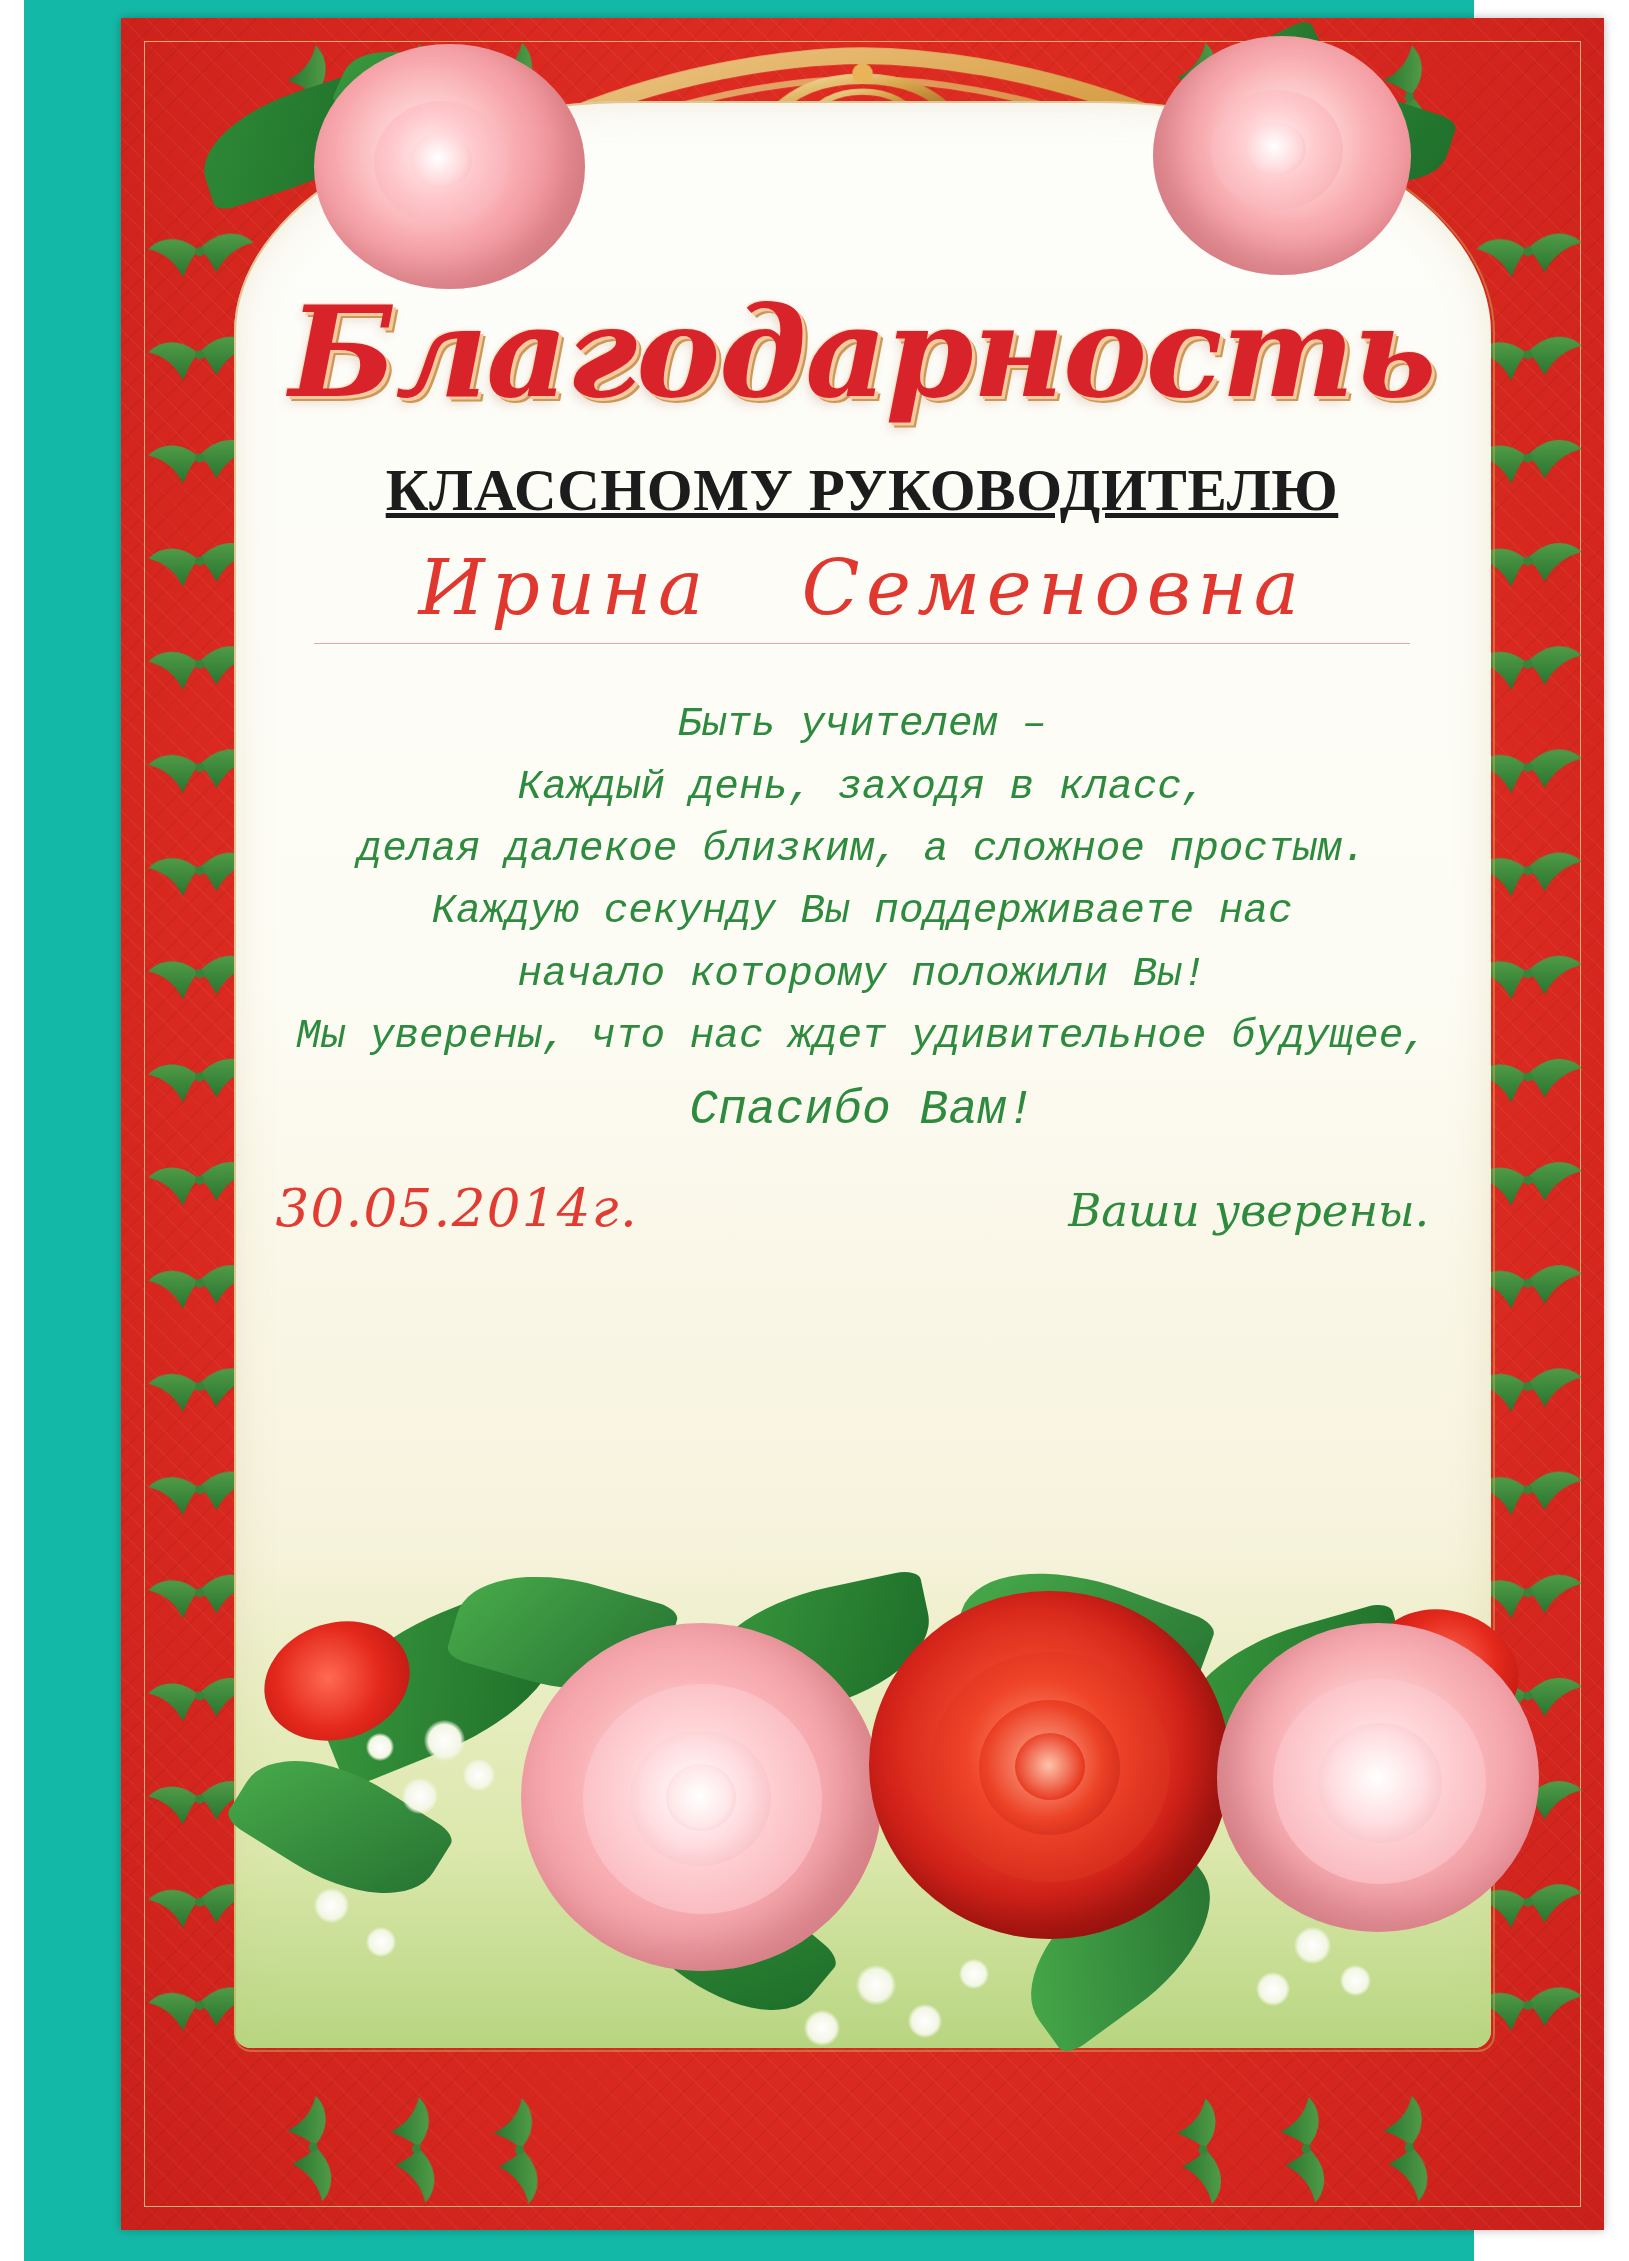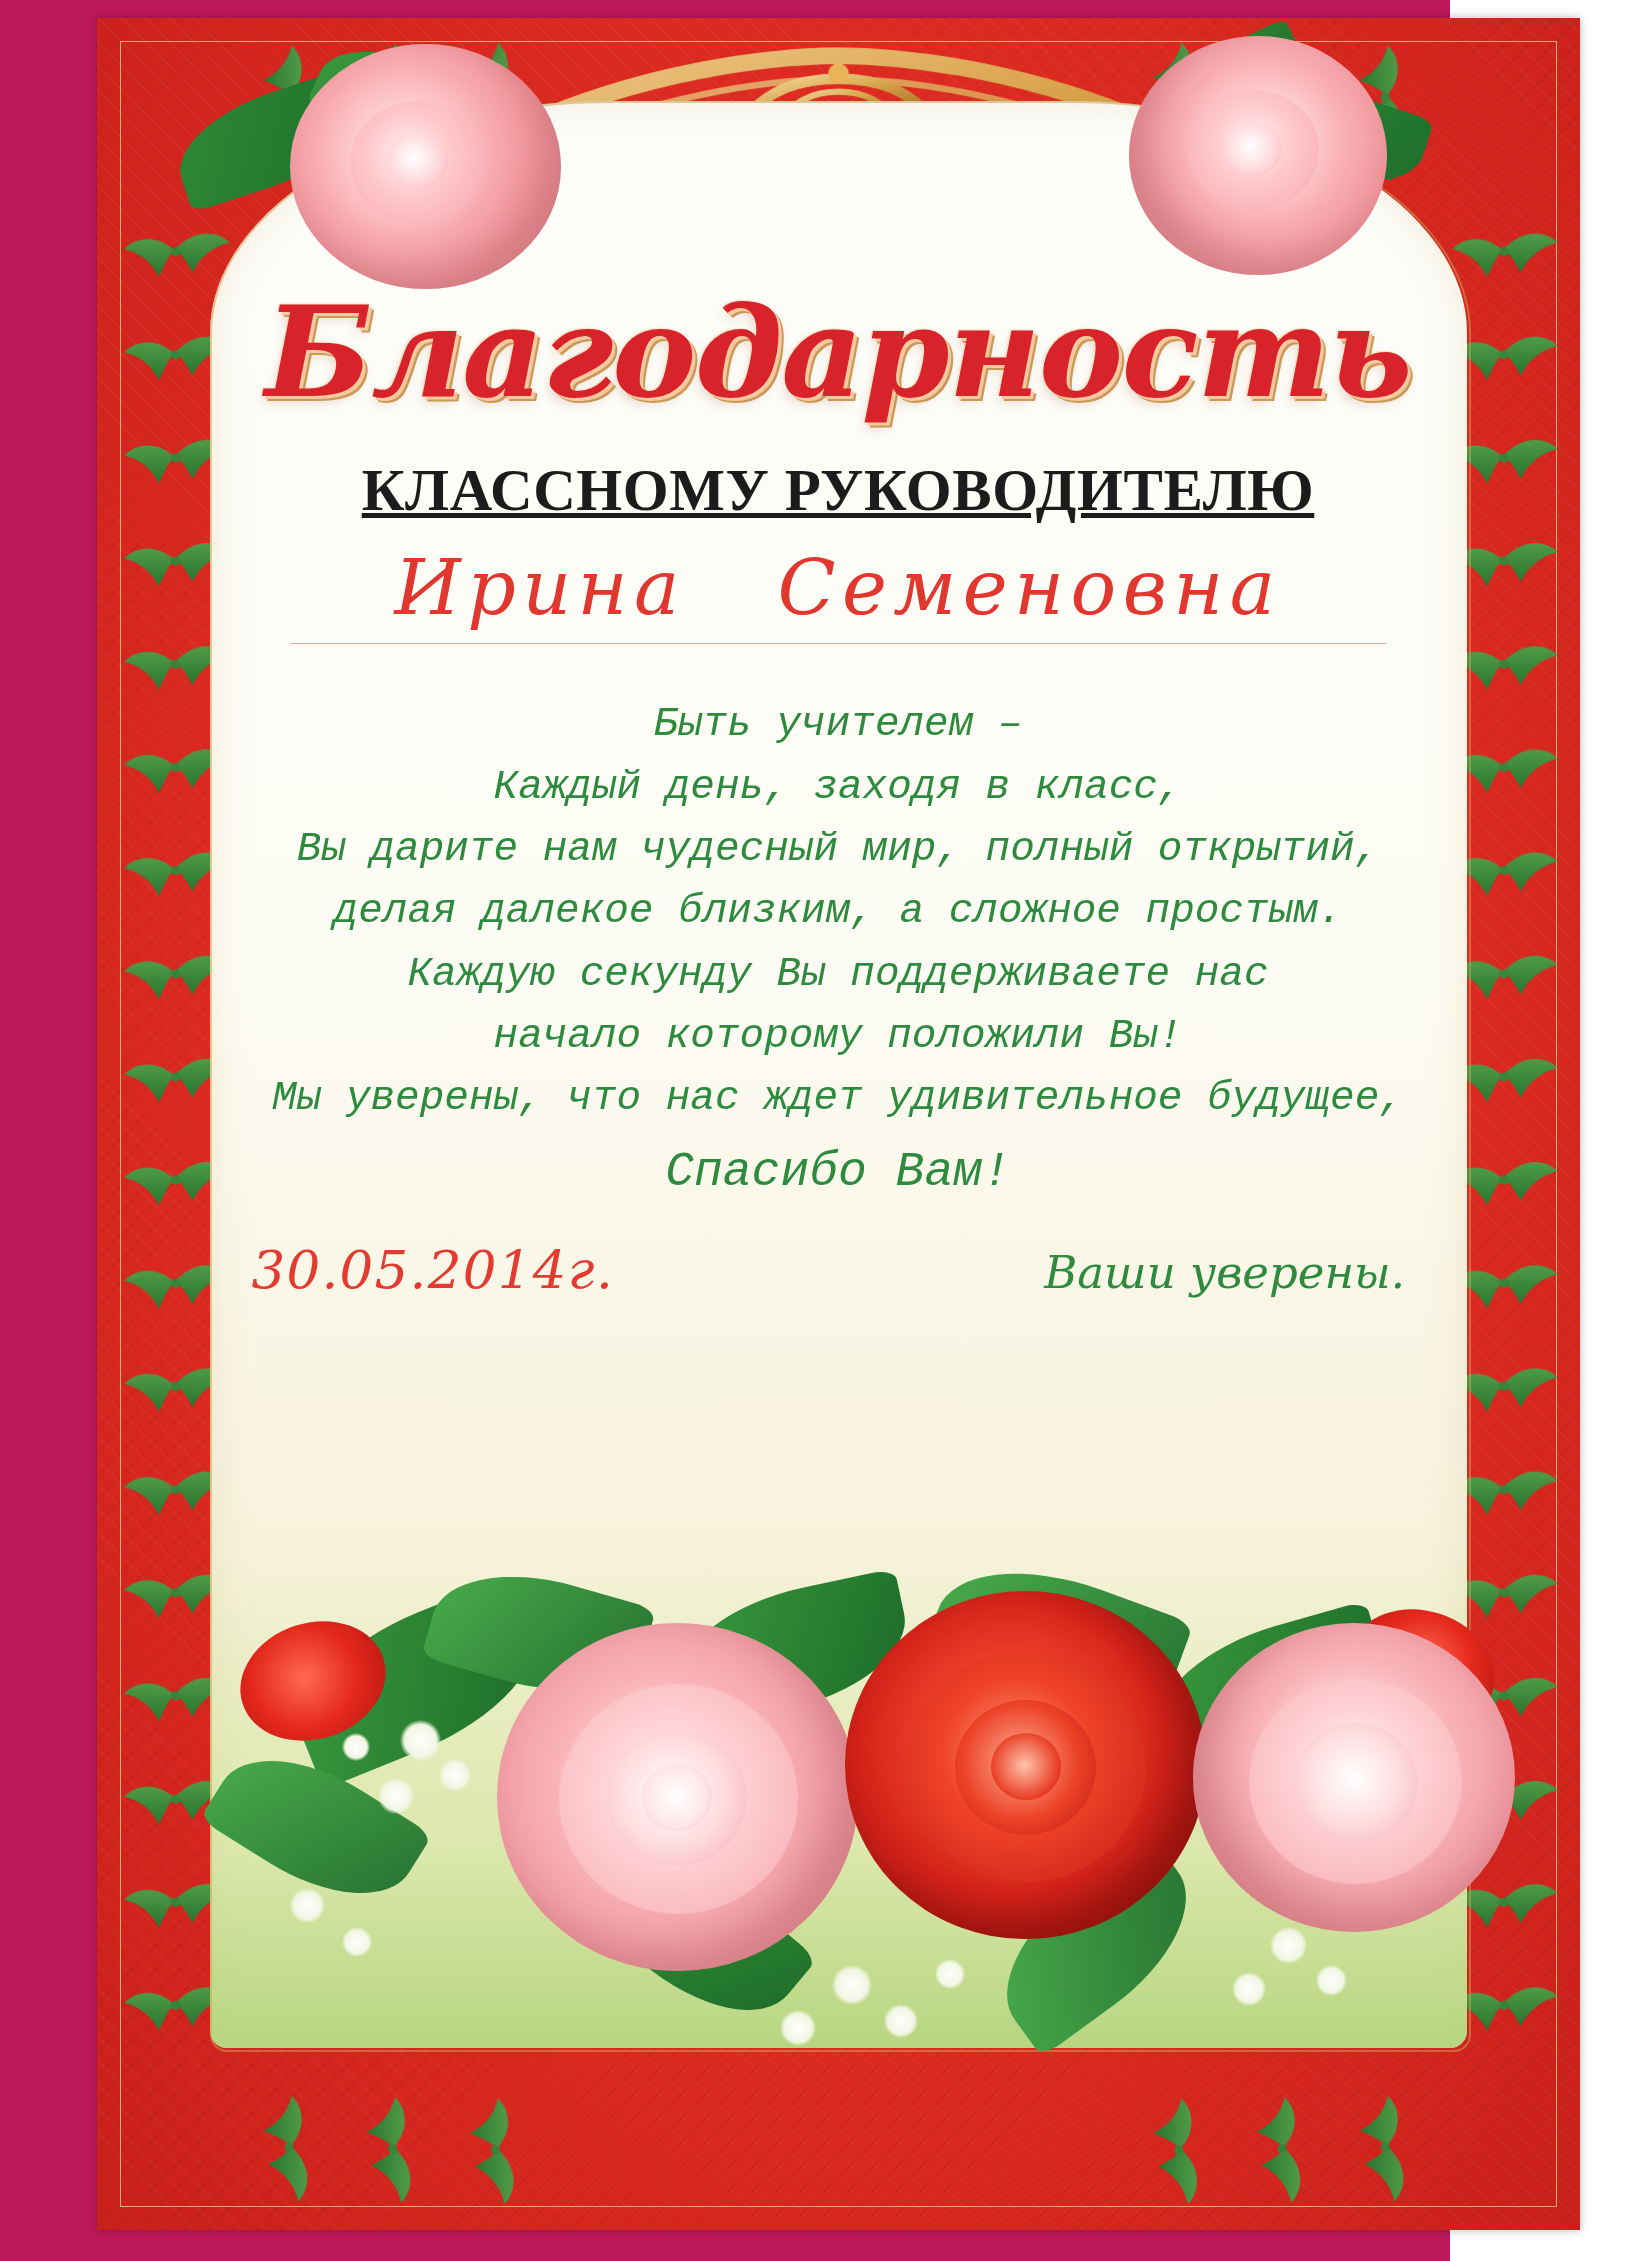--- a/index.html
+++ b/index.html
@@ -12,21 +12,22 @@
     height: 2261px;
     overflow: hidden;
     font-family: "DejaVu Serif", serif;
   }
 
   
   #certificate {
     position: relative;
     width: 1450px;
     height: 2261px;
-    background: #be185d;
+    background: #14b8a6;
+    margin-left: 24px;
   }
 
   
   .card {
     position: absolute;
     left: 97px;
     top: 18px;
     width: 1483px;
     height: 2212px;
     background:
@@ -440,21 +441,20 @@
       <div class="subtitle">КЛАССНОМУ РУКОВОДИТЕЛЮ</div>
 
       <div class="recipient-wrap">
         <div class="recipient">Ирина   Семеновна</div>
         <div class="recipient-rule"></div>
       </div>
 
       <div class="poem">
         <div>Быть учителем –</div>
         <div>Каждый день, заходя в класс,</div>
-        <div>Вы дарите нам чудесный мир, полный открытий,</div>
         <div>делая далекое близким, а сложное простым.</div>
         <div>Каждую секунду Вы поддерживаете нас</div>
         <div>начало которому положили Вы!</div>
         <div>Мы уверены, что нас ждет удивительное будущее,</div>
         <div class="thanks">Спасибо Вам!</div>
       </div>
 
       <div class="signature-row">
         <div class="date">30.05.2014г.</div>
         <div class="signed-by">Ваши уверены.</div>

